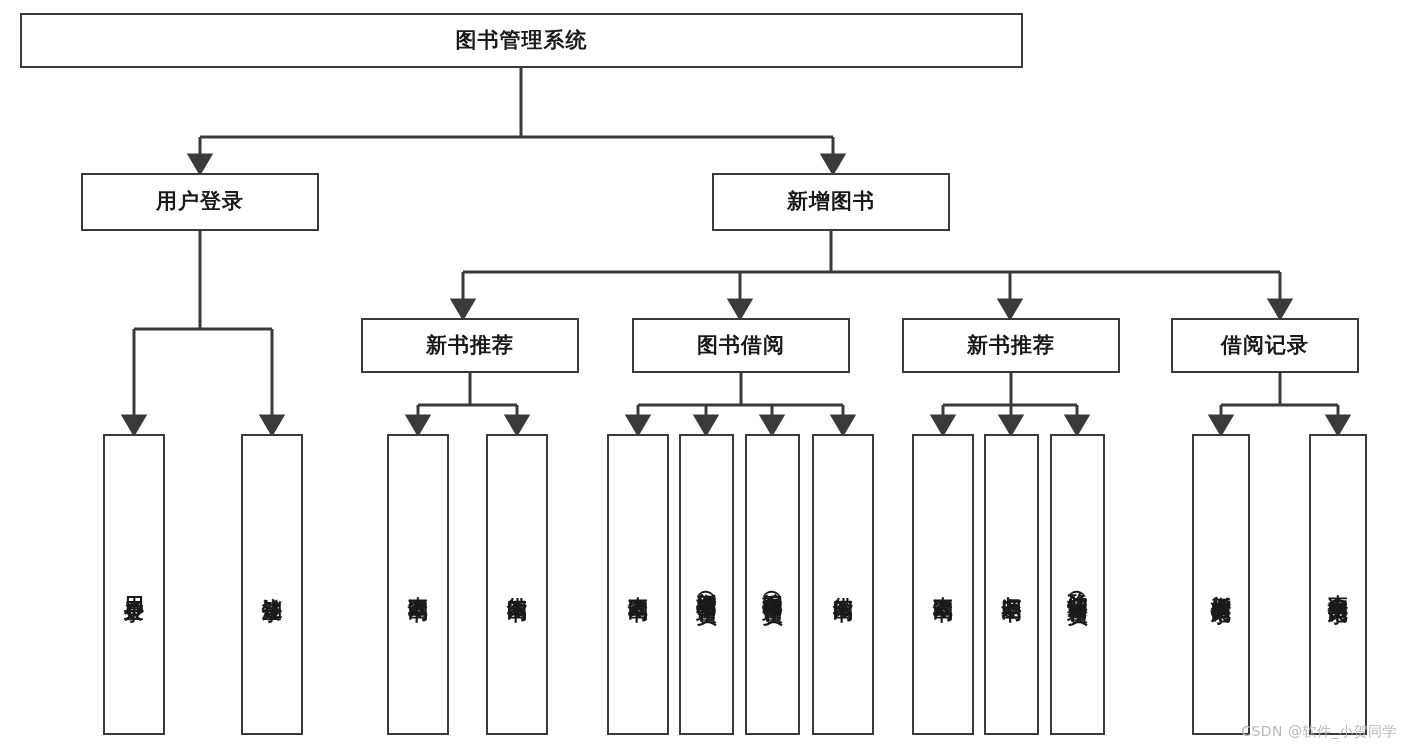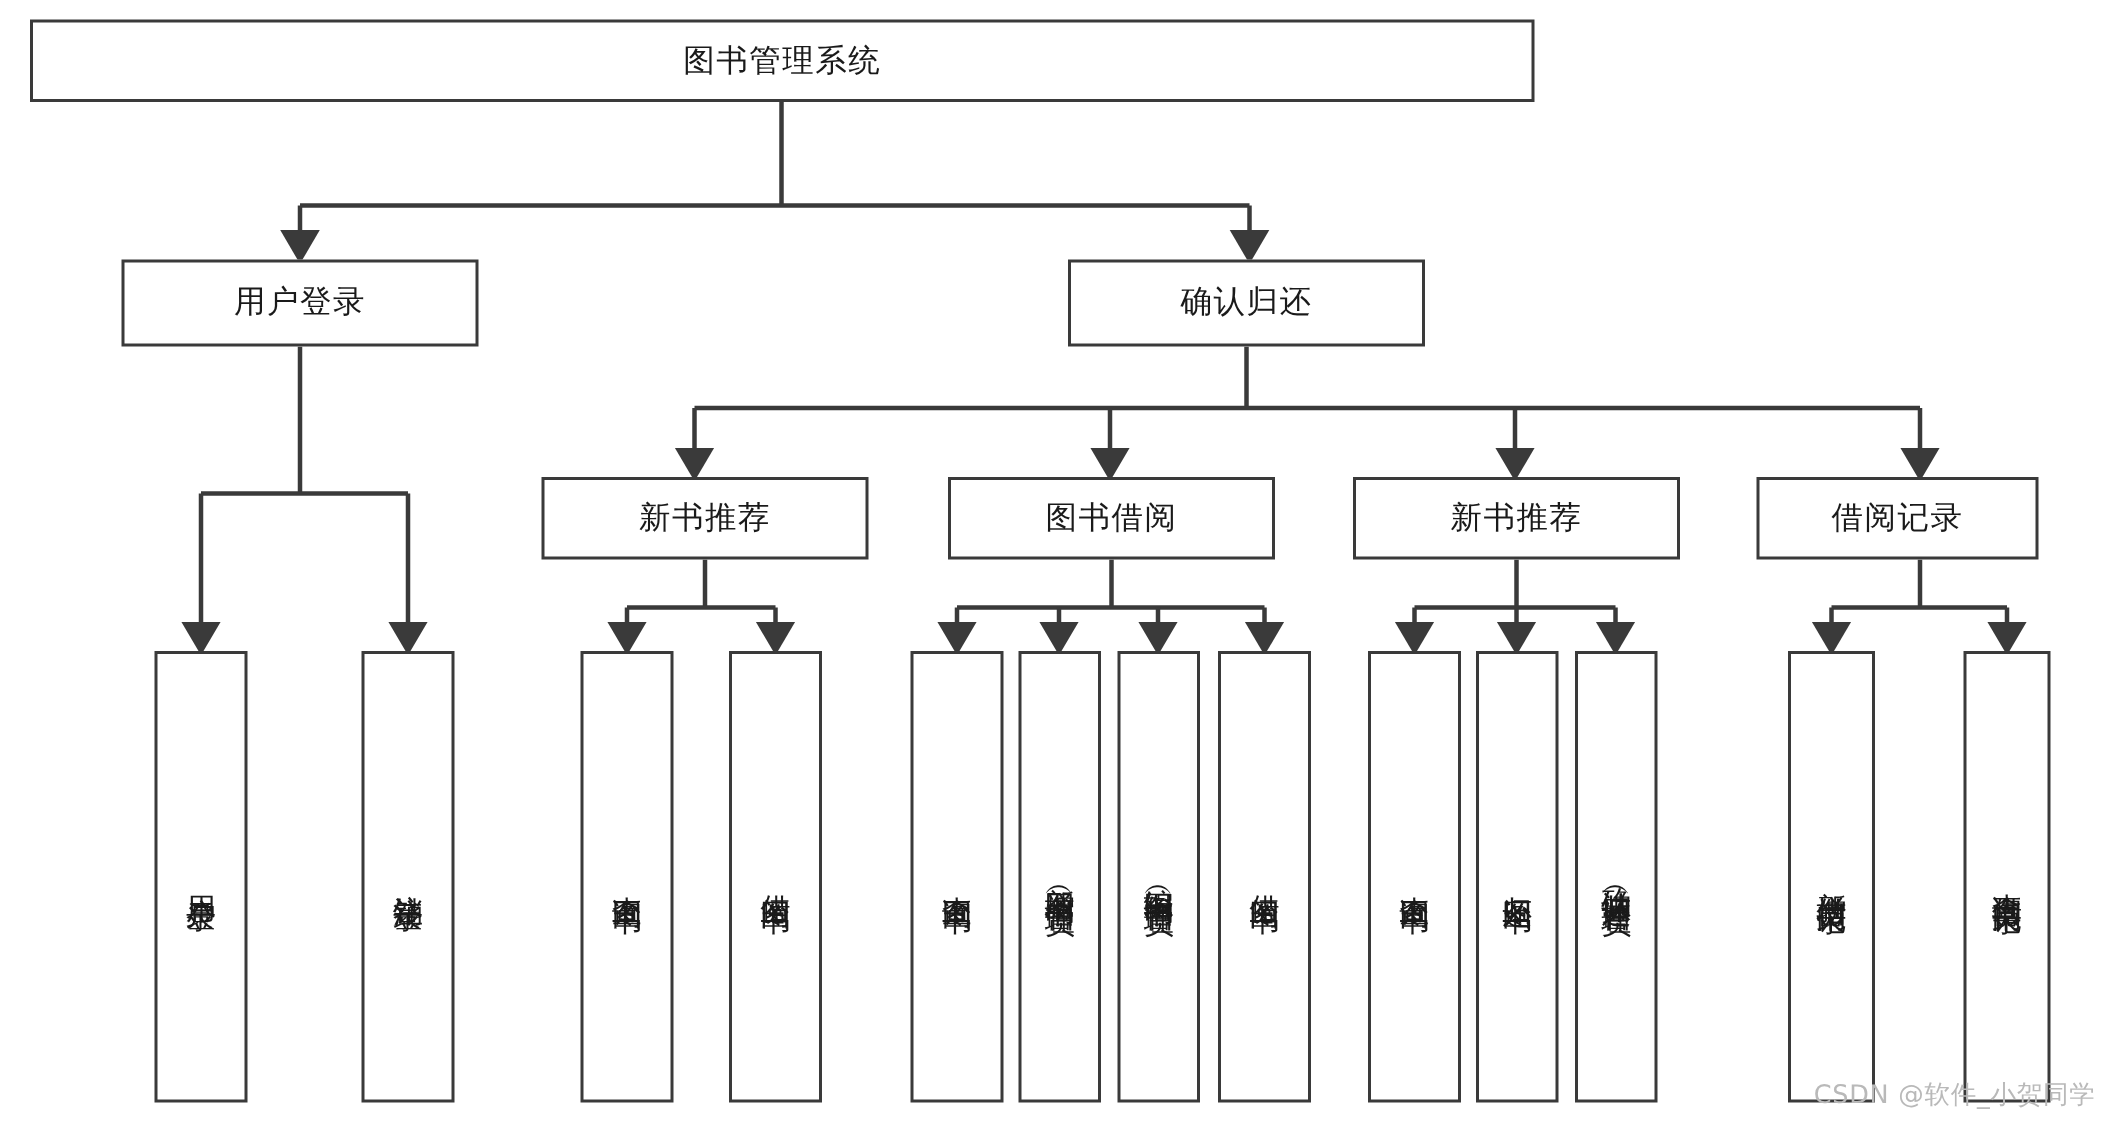--- a/index.html
+++ b/index.html
@@ -28,20 +28,21 @@
   }
   .node {
     position: absolute;
     box-sizing: border-box;
     background: #ffffff;
     border: 2px solid #3a3a3a;
     display: flex;
     align-items: center;
     justify-content: center;
     color: #1a1a1a;
+    font-weight: bold;
   }
   .node-h {
     font-size: 21px;
     letter-spacing: 1px;
     line-height: 1.2;
     white-space: nowrap;
   }
   .node-v {
     font-size: 20px;
     letter-spacing: 2px;
@@ -56,21 +57,21 @@
   .node-v .vtext {
     writing-mode: vertical-rl;
     text-orientation: upright;
     display: block;
     max-height: 100%;
   }
   #watermark {
     position: absolute;
     right: 8px;
     bottom: 6px;
-    font-size: 17px;
+    font-size: 14px;
     color: #b9b9b9;
     white-space: nowrap;
     letter-spacing: 0.5px;
   }
 </style>
 </head>
 <body>
 
 <div id="diagram-root" style="background: rgb(255, 255, 255);">
 
@@ -120,21 +121,21 @@
       <path d="M1280,373 L1280,405"></path>
       <path d="M1221,405 L1338,405"></path>
       <path d="M1221,405 L1221,424" marker-end="url(#arrow)"></path>
       <path d="M1338,405 L1338,424" marker-end="url(#arrow)"></path>
     </g>
   </svg>
 
   <div class="node node-h" style="left: 20px; top: 13px; width: 1003px; height: 55px; border-color: rgb(58, 58, 58); background: rgb(255, 255, 255); color: rgb(26, 26, 26);">图书管理系统</div>
 
   <div class="node node-h" style="left: 81px; top: 173px; width: 238px; height: 58px; border-color: rgb(58, 58, 58); background: rgb(255, 255, 255); color: rgb(26, 26, 26);">用户登录</div>
-  <div class="node node-h" style="left: 712px; top: 173px; width: 238px; height: 58px; border-color: rgb(58, 58, 58); background: rgb(255, 255, 255); color: rgb(26, 26, 26);">确认归还</div>
+  <div class="node node-h" style="left: 712px; top: 173px; width: 238px; height: 58px; border-color: rgb(58, 58, 58); background: rgb(255, 255, 255); color: rgb(26, 26, 26);">新增图书</div>
 
   <div class="node node-h" style="left: 632px; top: 318px; width: 218px; height: 55px; border-color: rgb(58, 58, 58); background: rgb(255, 255, 255); color: rgb(26, 26, 26);">图书借阅</div>
   <div class="node node-h" style="left: 361px; top: 318px; width: 218px; height: 55px; border-color: rgb(58, 58, 58); background: rgb(255, 255, 255); color: rgb(26, 26, 26);">新书推荐</div>
   <div class="node node-h" style="left: 902px; top: 318px; width: 218px; height: 55px; border-color: rgb(58, 58, 58); background: rgb(255, 255, 255); color: rgb(26, 26, 26);">新书推荐</div>
   <div class="node node-h" style="left: 1171px; top: 318px; width: 188px; height: 55px; border-color: rgb(58, 58, 58); background: rgb(255, 255, 255); color: rgb(26, 26, 26);">借阅记录</div>
 
   <div class="node node-v" style="left: 103px; top: 434px; width: 62px; height: 301px; border-color: rgb(58, 58, 58); background: rgb(255, 255, 255); color: rgb(26, 26, 26);">
       <span class="vtext">用户登录</span>
     </div>
   <div class="node node-v" style="left: 241px; top: 434px; width: 62px; height: 301px; border-color: rgb(58, 58, 58); background: rgb(255, 255, 255); color: rgb(26, 26, 26);">

